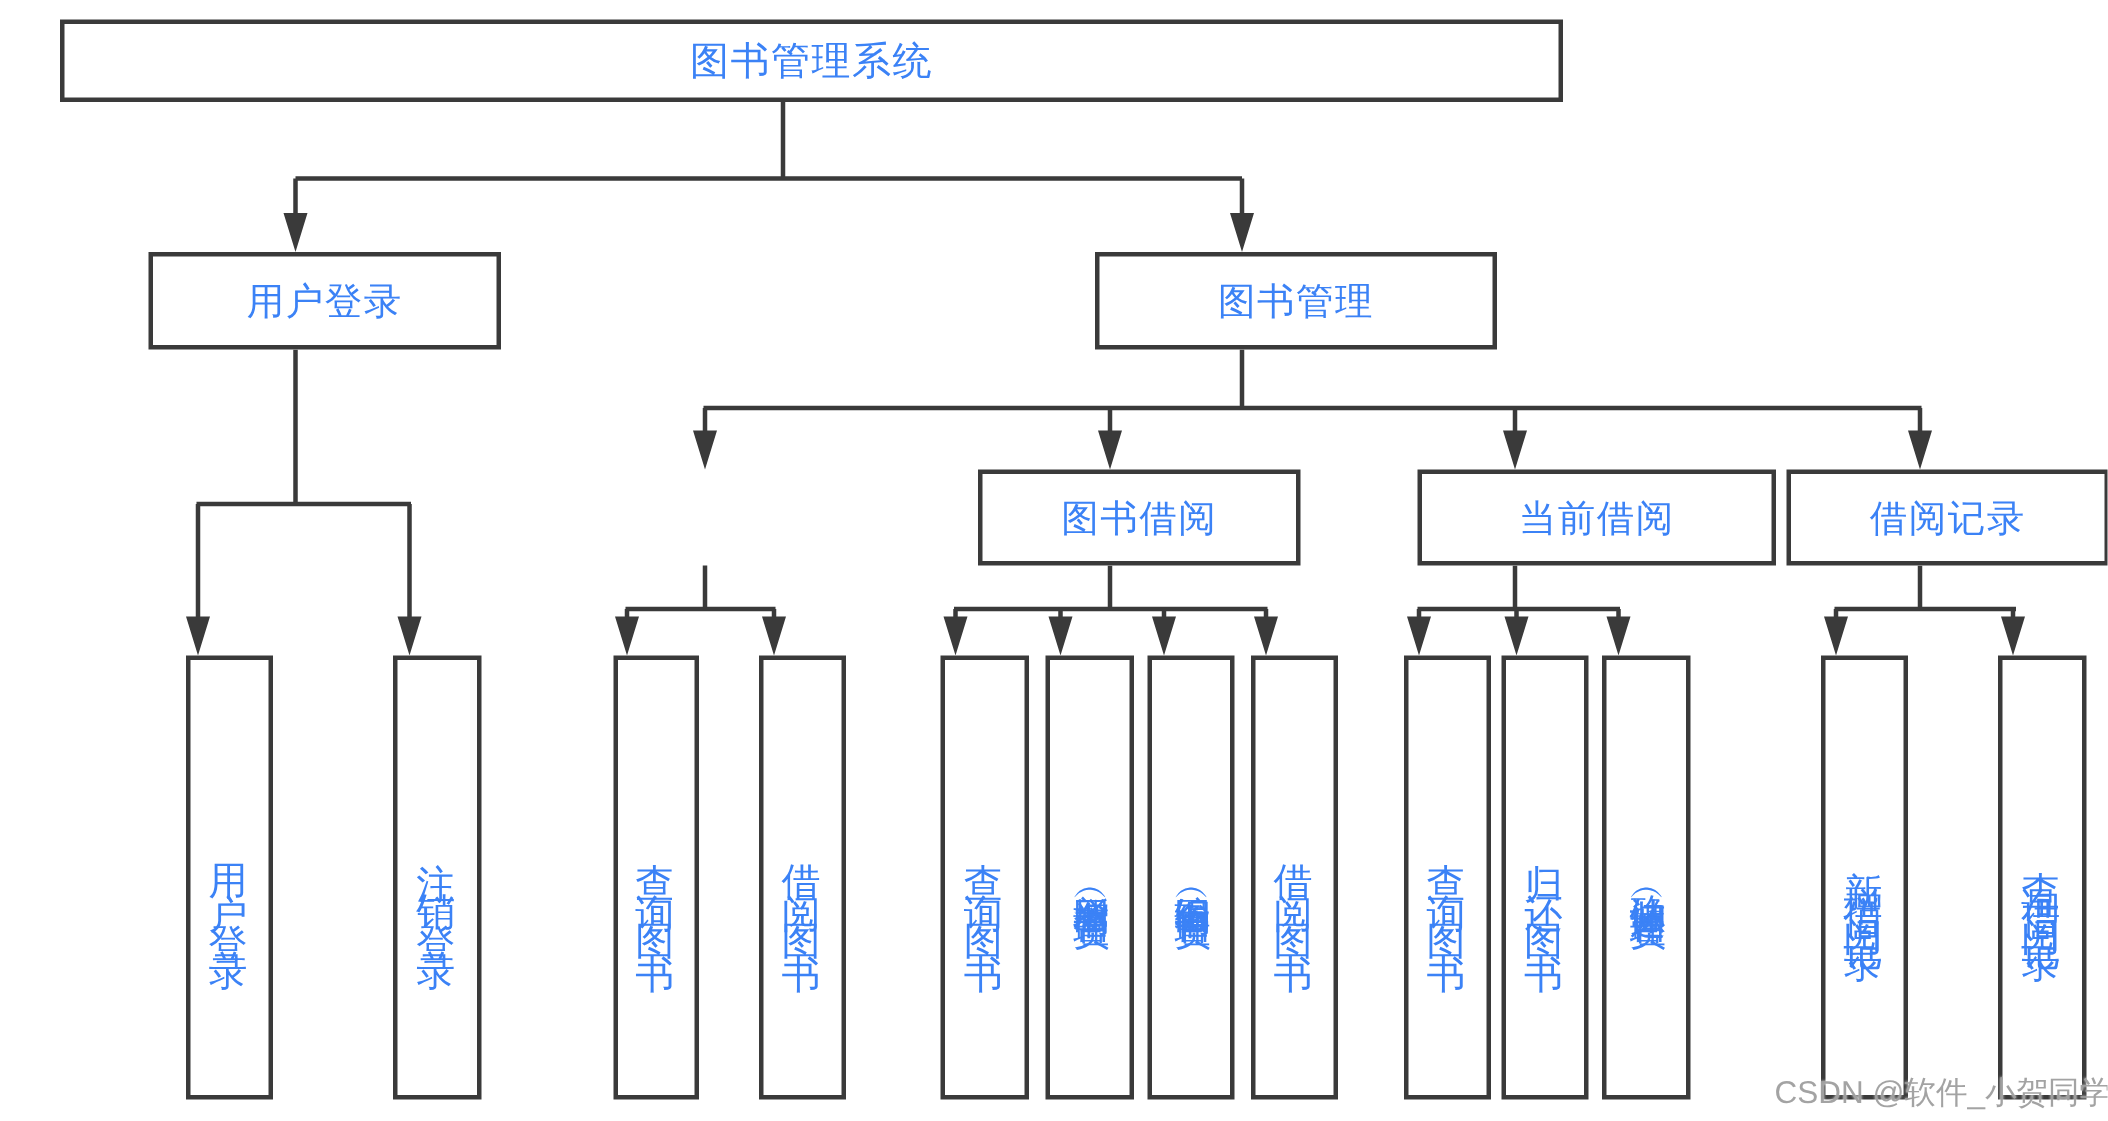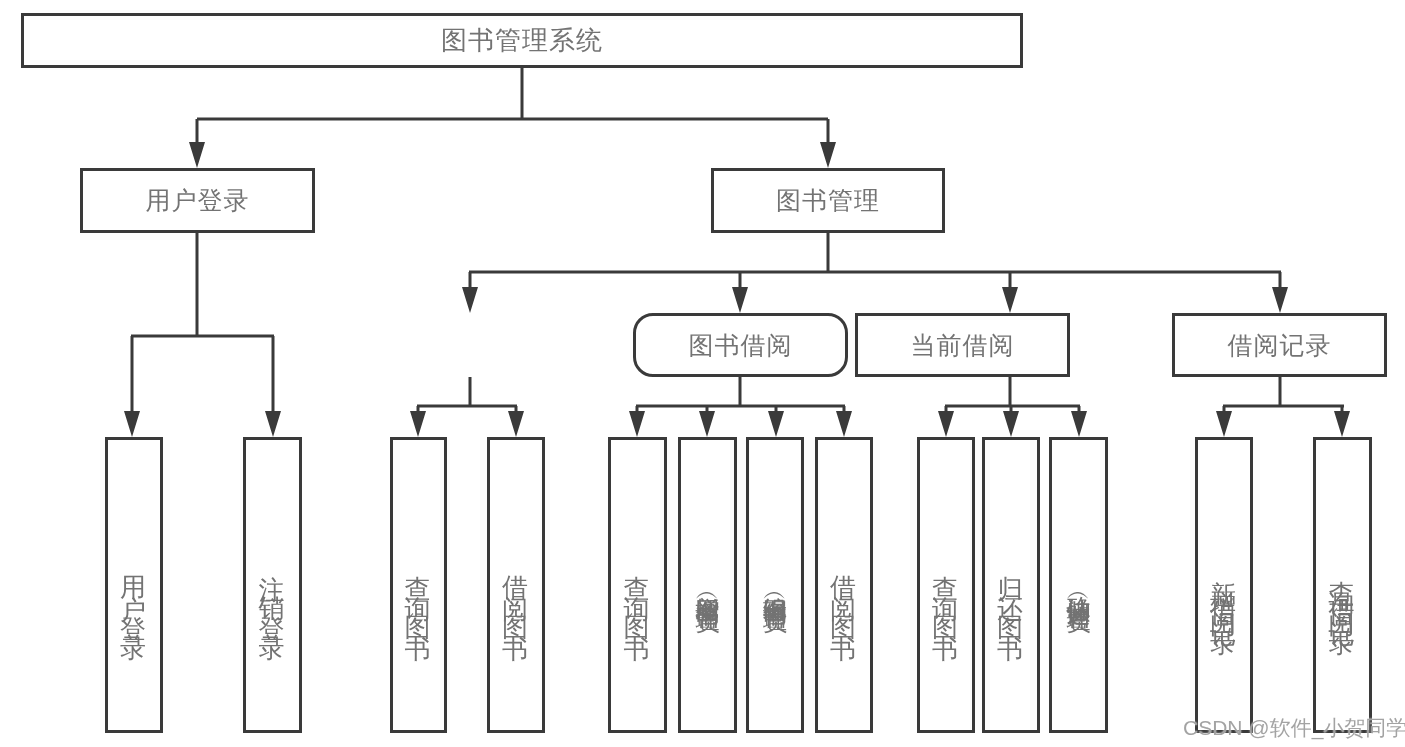--- a/index.html
+++ b/index.html
@@ -7,21 +7,22 @@
     width:1405px;height:747px;position:relative;overflow:hidden;
     font-family:"Liberation Sans","DejaVu Sans",sans-serif;
     color:#3d3d3d;
   }
   #diagram{position:relative;width:1405px;height:747px;}
   svg.connectors{position:absolute;left:0;top:0;z-index:1;}
   .box{
     position:absolute;z-index:2;box-sizing:border-box;
     border:3px solid #3a3a3a;background:#ffffff;
     display:flex;align-items:center;justify-content:center;
-    color:#737373;
+    color:#3b82f6;
+    margin-left:19px;
   }
   .hbox span{font-size:25px;letter-spacing:1px;white-space:nowrap;}
   .root-box span{font-size:26px;}
   .vbox span{
     writing-mode:vertical-rl;text-orientation:mixed;
     font-size:26px;white-space:nowrap;
   }
   .v4 span{letter-spacing:20px;padding-top:20px;}
   .v6 span{letter-spacing:10px;padding-top:10px;}
   .v9 span{font-size:24px;letter-spacing:2px;padding-top:2px;}
@@ -74,28 +75,28 @@
     </g>
   </svg>
 
   <div class="box hbox root-box" style="left:21px;top:13px;width:1002px;height:55px;">
     <span>图书管理系统</span>
   </div>
 
   <div class="box hbox" style="left:80px;top:168px;width:235px;height:65px;">
     <span>用户登录</span>
   </div>
-  <div class="box hbox" style="left:711px;top:168px;width:234px;height:65px;">
+  <div class="box hbox" style="left:711px;top:168px;width:268px;height:65px;">
     <span>图书管理</span>
   </div>
 
-  <div class="box hbox" style="left:633px;top:313px;width:215px;height:64px;border-radius:20px;">
+  <div class="box hbox" style="left:633px;top:313px;width:215px;height:64px;">
     <span>图书借阅</span>
   </div>
-  <div class="box hbox" style="left:855px;top:313px;width:215px;height:64px;">
+  <div class="box hbox" style="left:926px;top:313px;width:239px;height:64px;">
     <span>当前借阅</span>
   </div>
   <div class="box hbox" style="left:1172px;top:313px;width:215px;height:64px;">
     <span>借阅记录</span>
   </div>
 
   <div class="box vbox v4" style="left:105px;top:437px;width:58px;height:296px;">
     <span>用户登录</span>
   </div>
   <div class="box vbox v4" style="left:243px;top:437px;width:59px;height:296px;">

